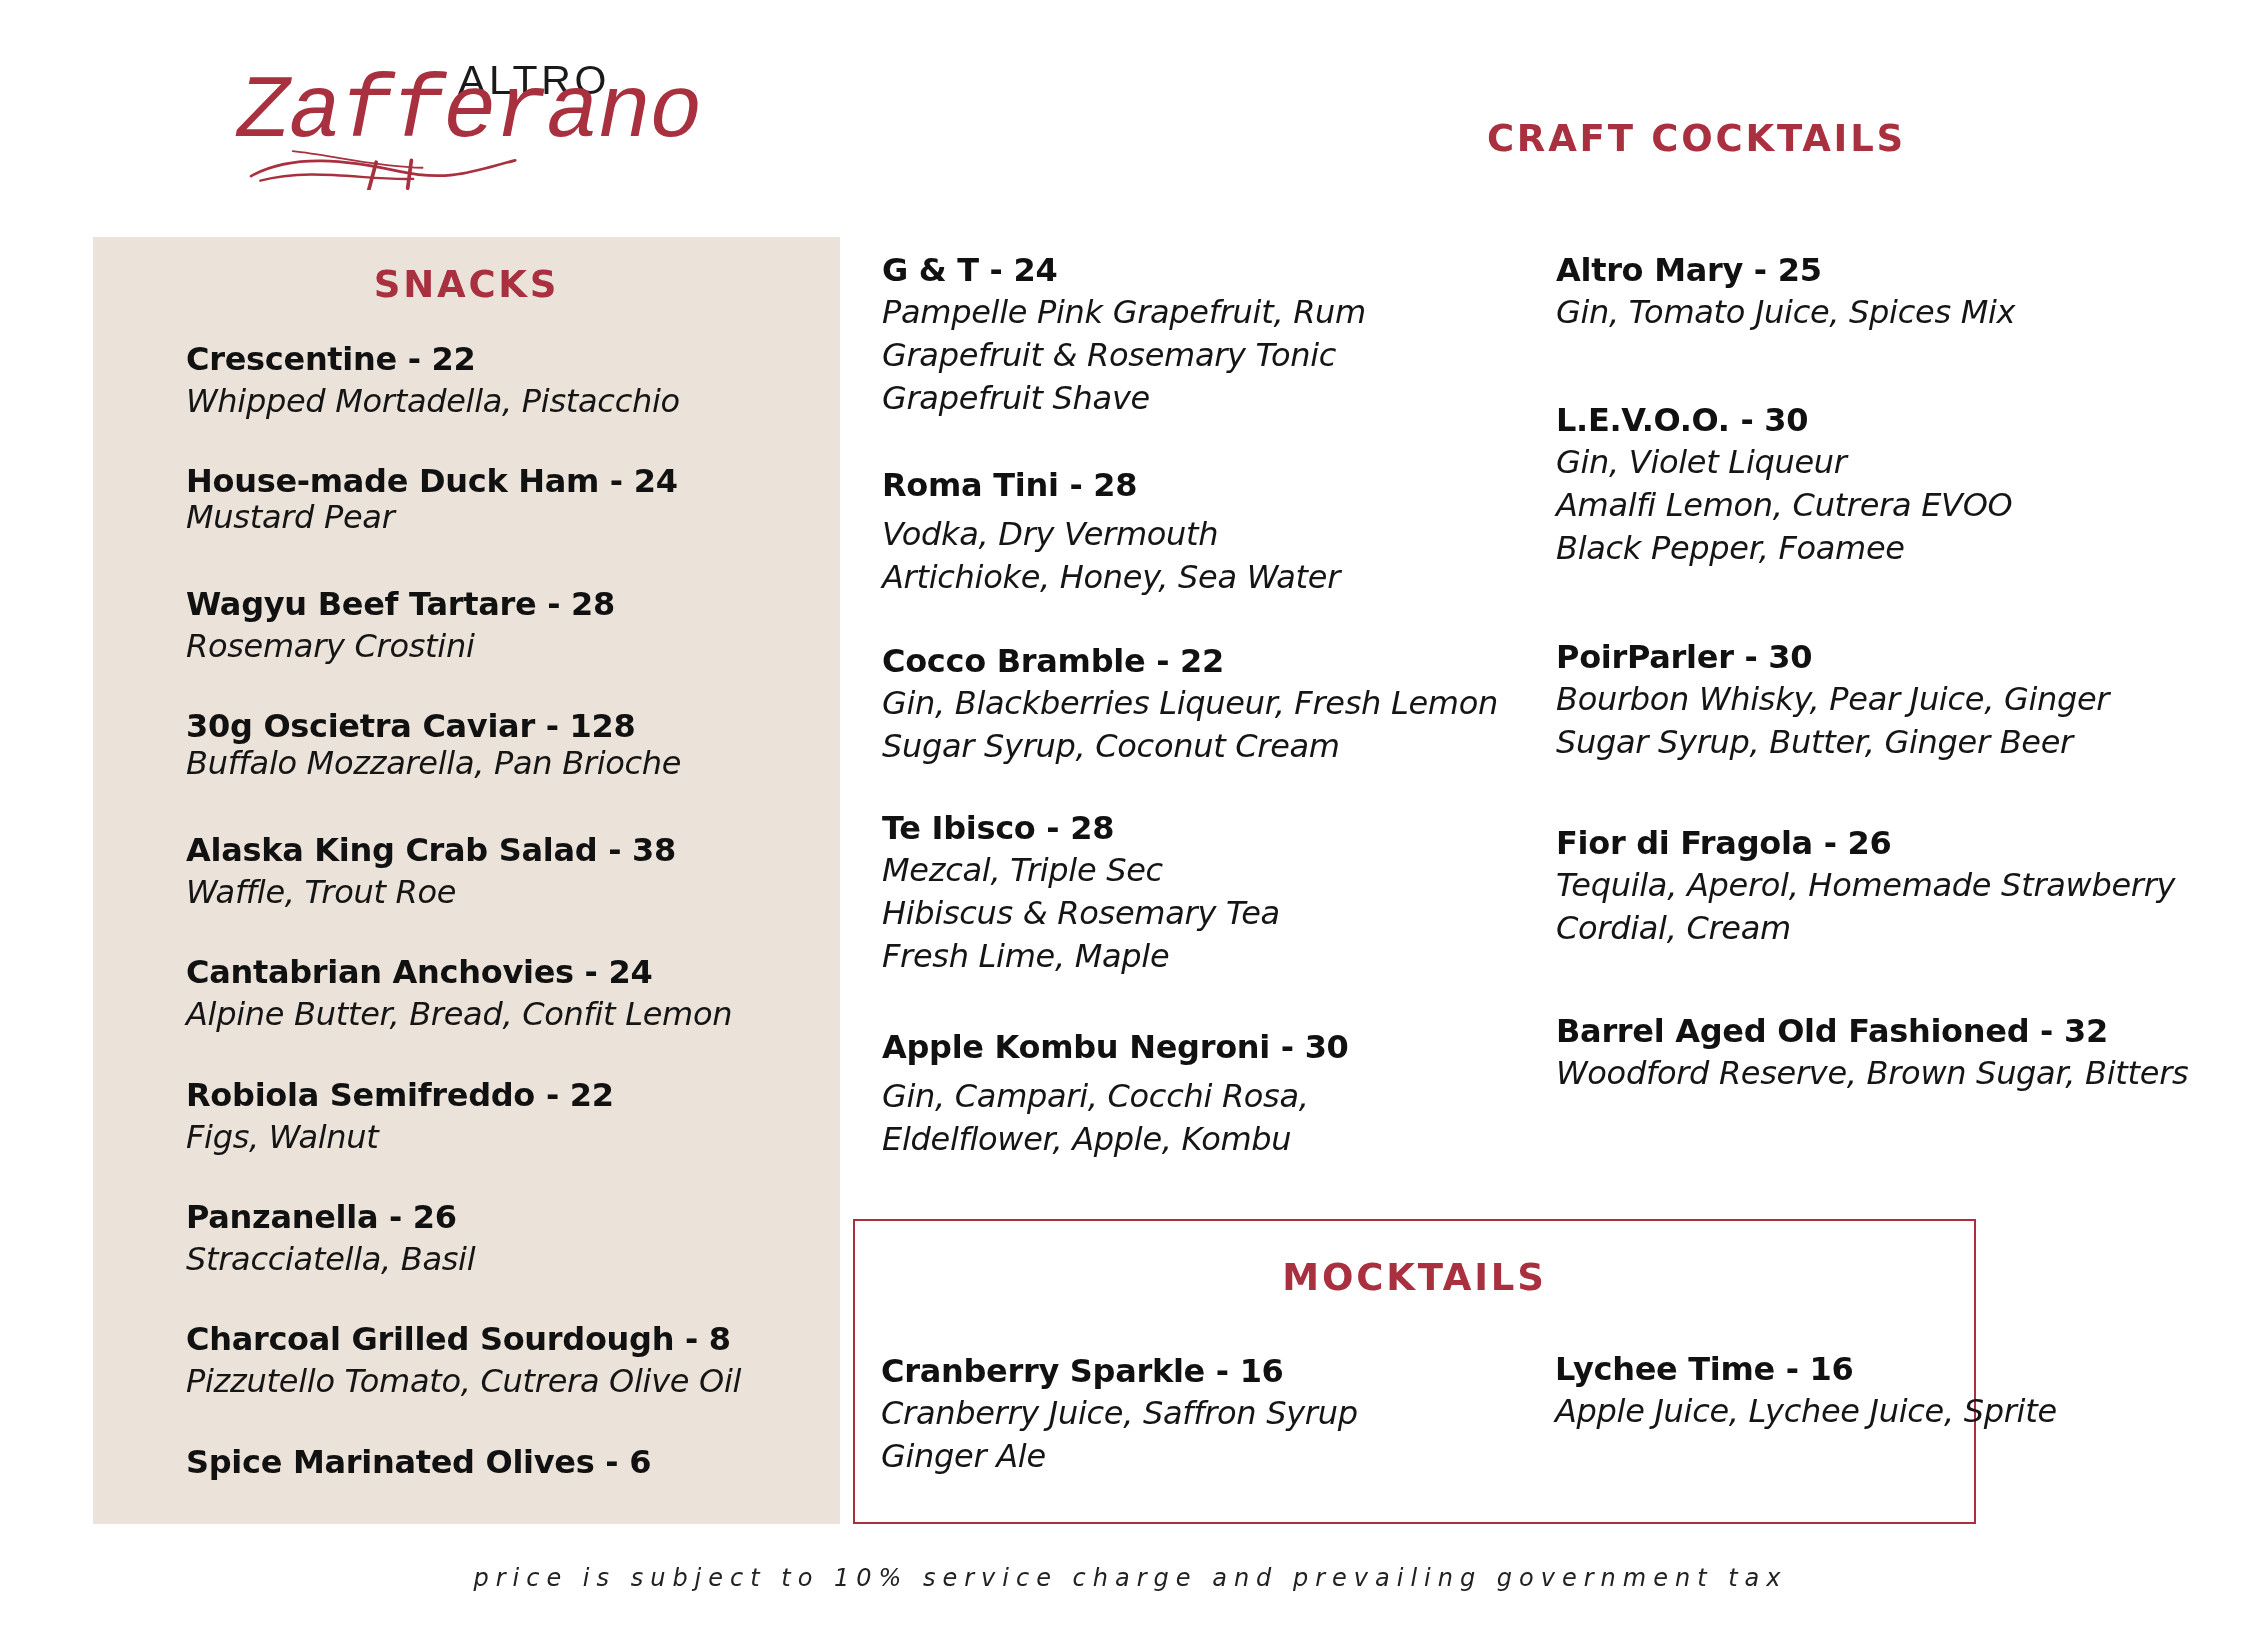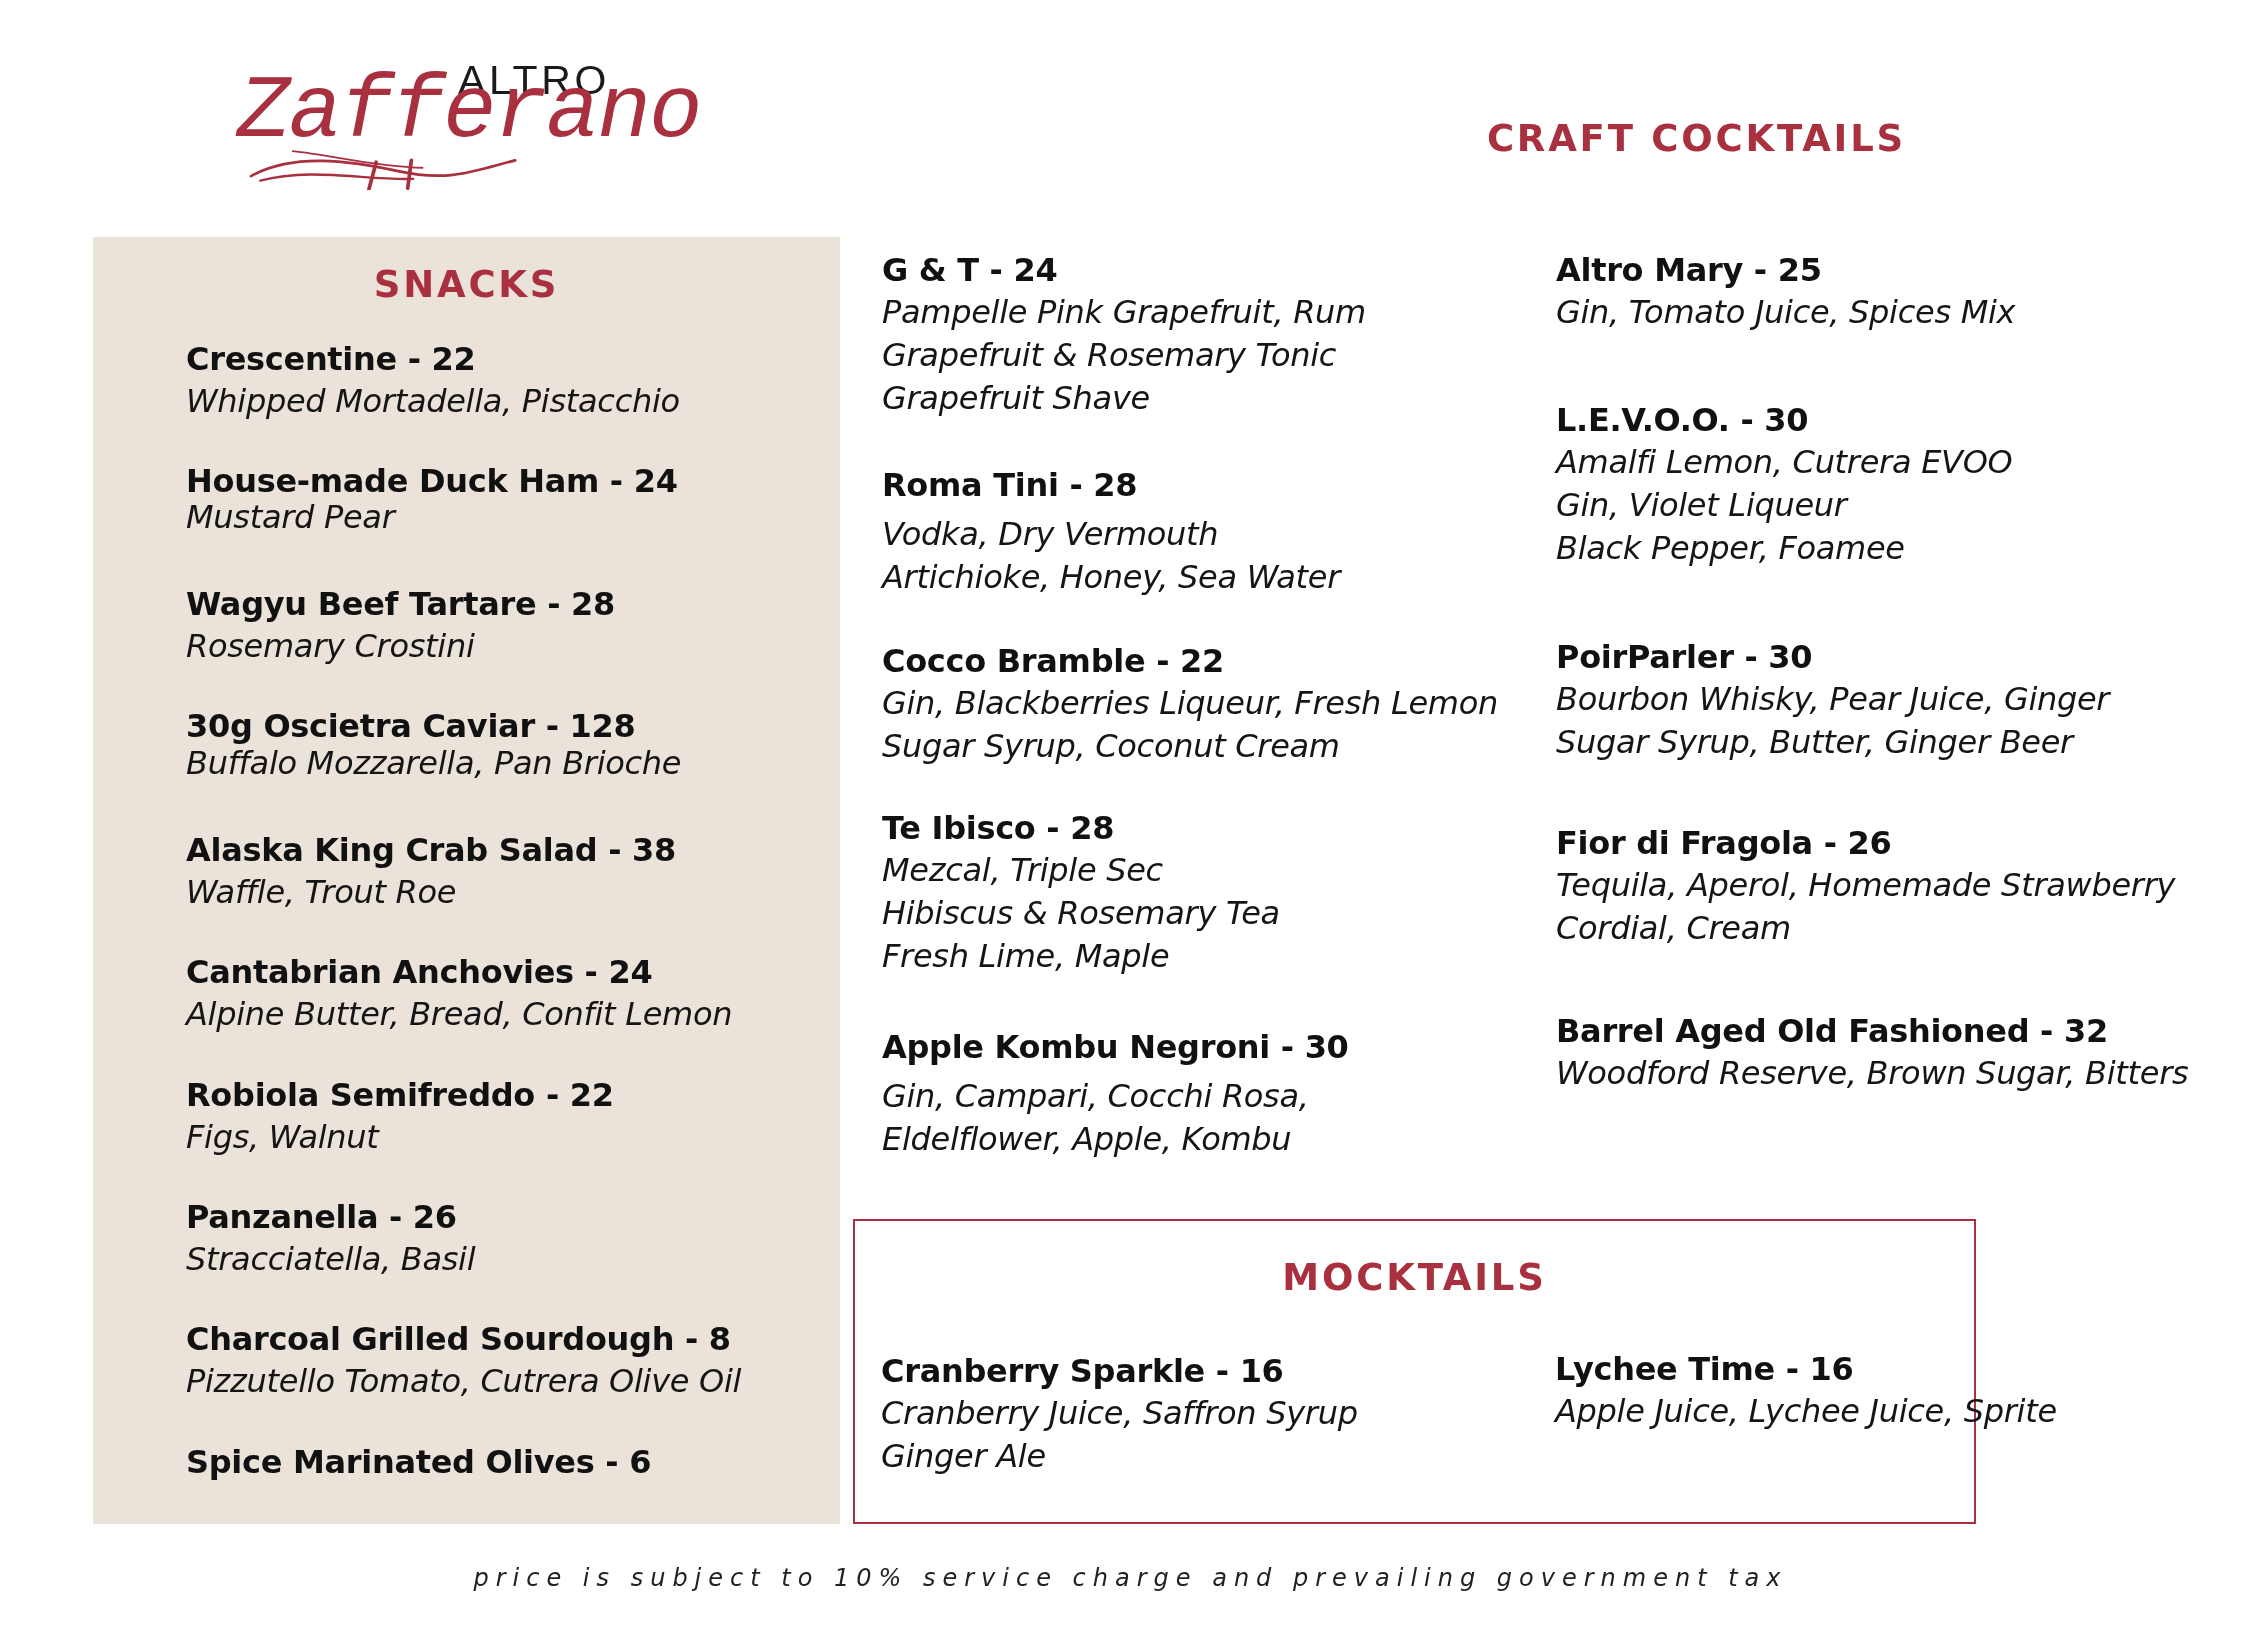--- a/index.html
+++ b/index.html
@@ -137,22 +137,22 @@
   </div>
 </div>
 
 <div class="col col-right">
   <div class="ct-item" style="top:0px">
     <div class="item-name">Altro Mary - 25</div>
     <div class="item-desc">Gin, Tomato Juice, Spices Mix</div>
   </div>
   <div class="ct-item" style="top:150px">
     <div class="item-name">L.E.V.O.O. - 30</div>
+    <div class="item-desc">Gin, Violet Liqueur</div>
     <div class="item-desc">Amalfi Lemon, Cutrera EVOO</div>
-    <div class="item-desc">Gin, Violet Liqueur</div>
     <div class="item-desc">Black Pepper, Foamee</div>
   </div>
   <div class="ct-item" style="top:387px">
     <div class="item-name">PoirParler - 30</div>
     <div class="item-desc">Bourbon Whisky, Pear Juice, Ginger</div>
     <div class="item-desc">Sugar Syrup, Butter, Ginger Beer</div>
   </div>
   <div class="ct-item" style="top:573px">
     <div class="item-name">Fior di Fragola - 26</div>
     <div class="item-desc">Tequila, Aperol, Homemade Strawberry</div>

